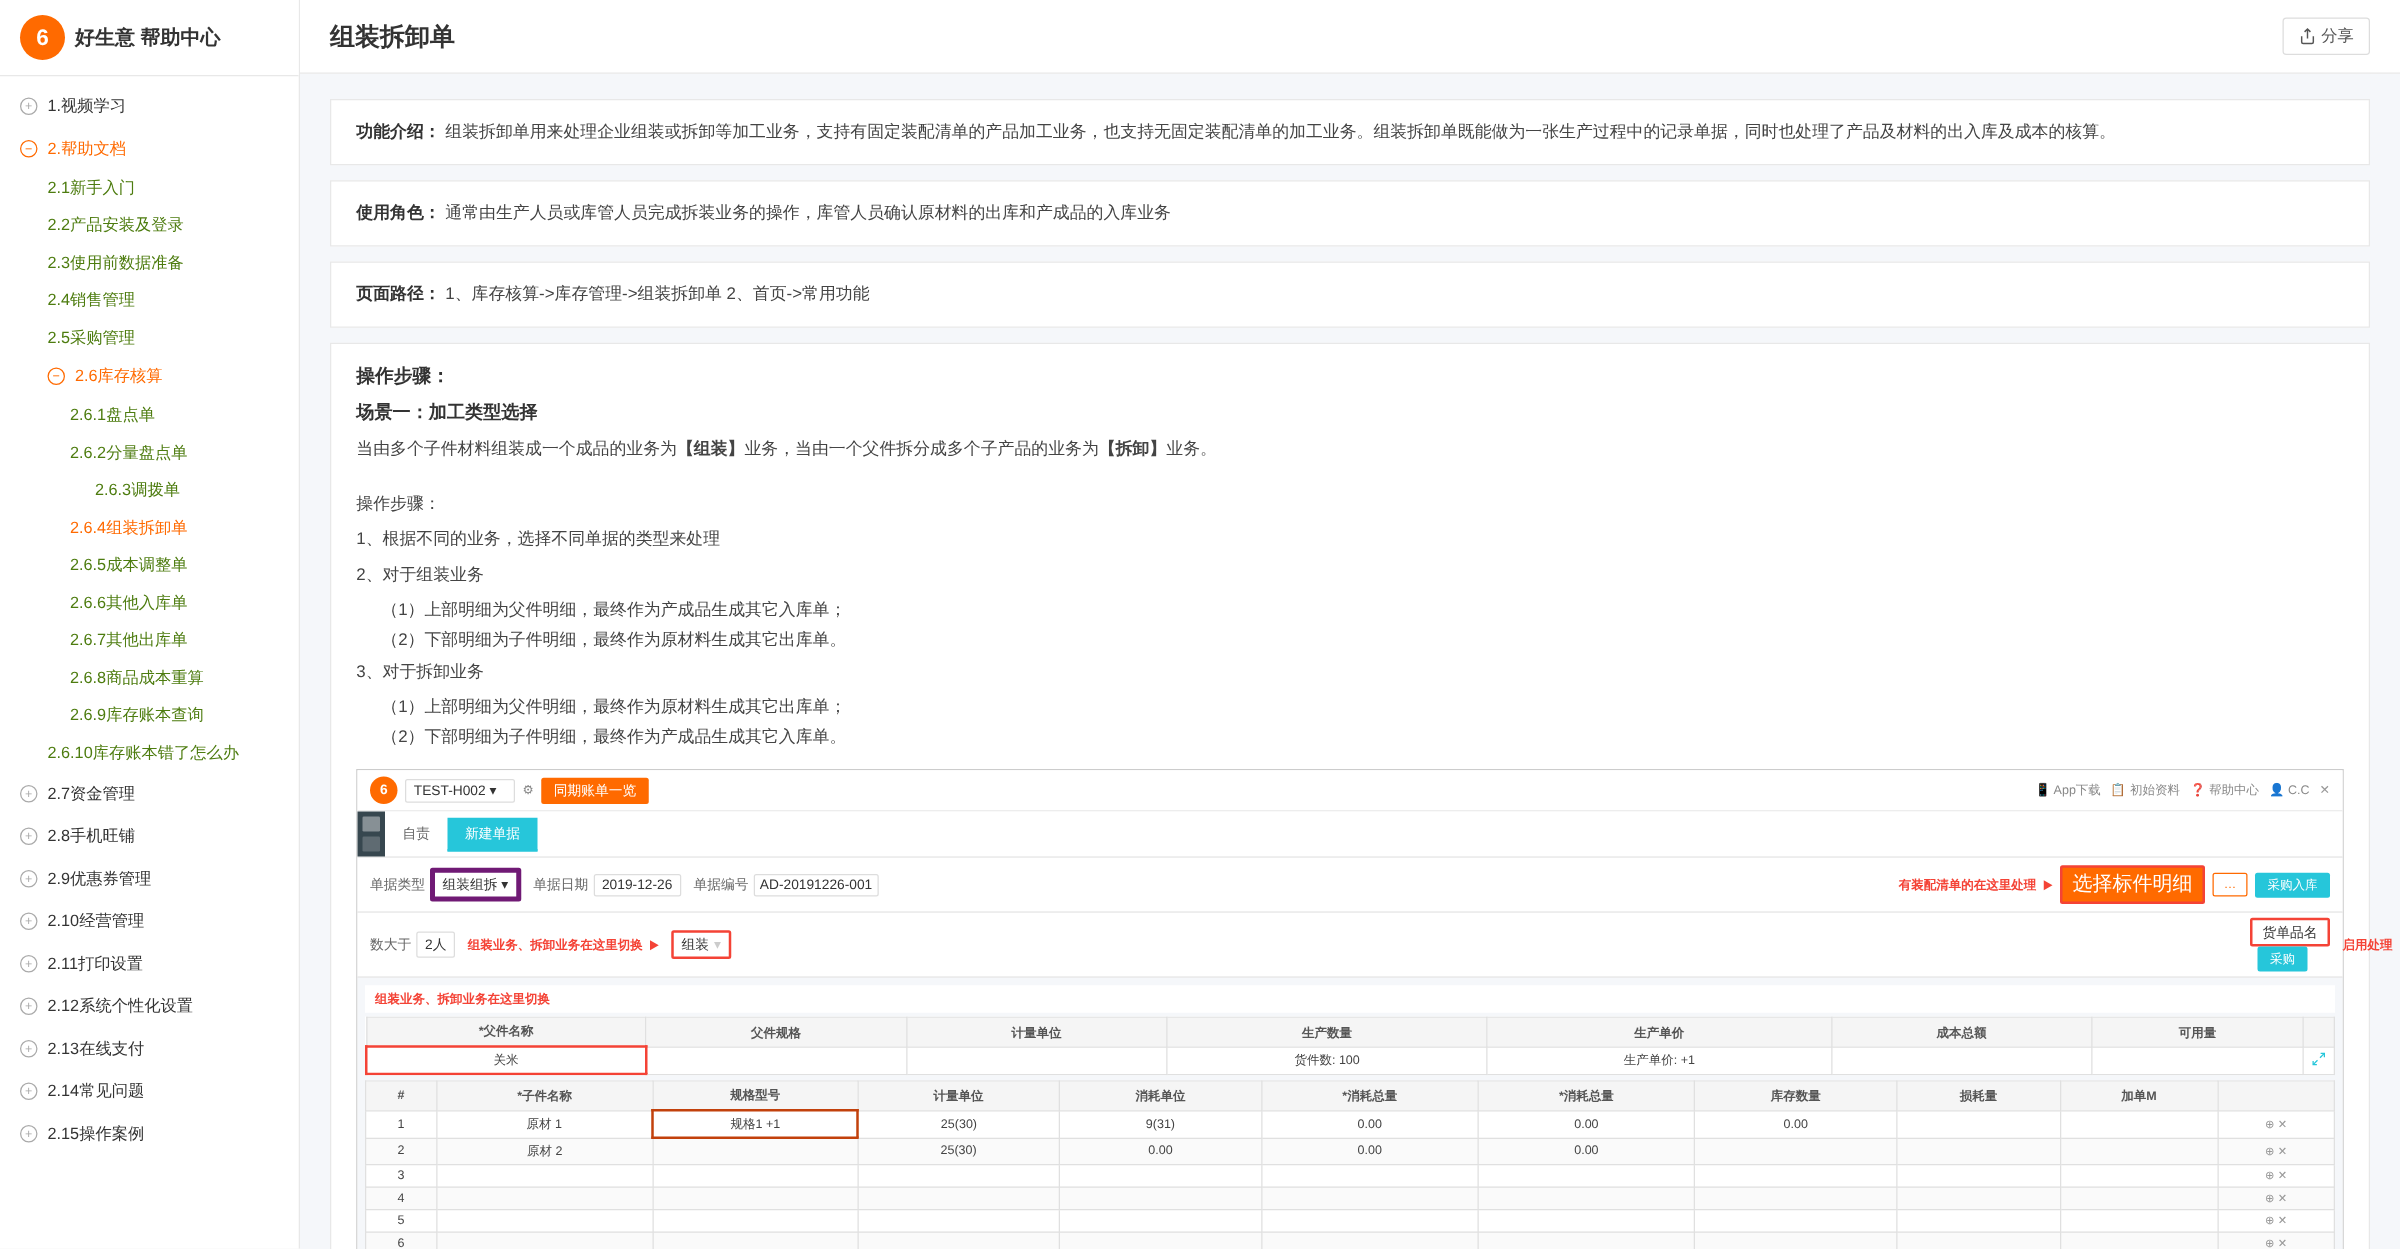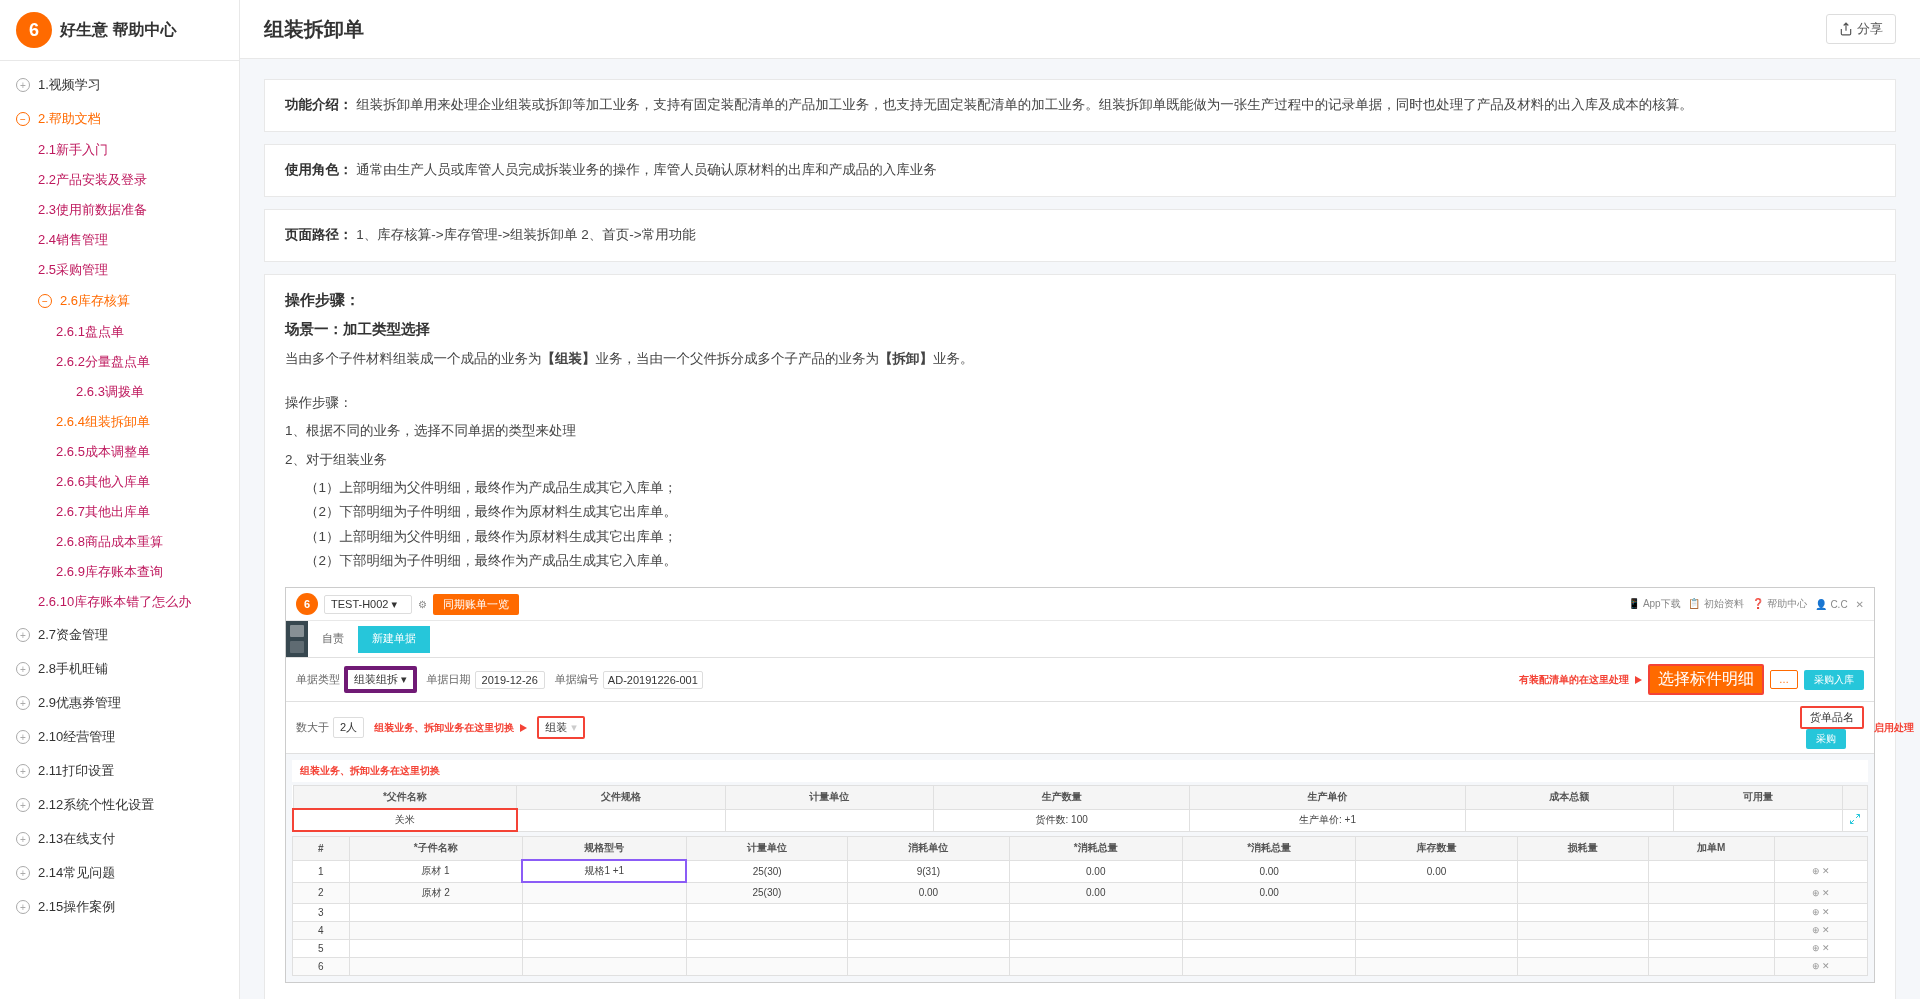--- a/index.html
+++ b/index.html
@@ -121,21 +121,21 @@
       flex-shrink: 0;
     }
 
     .nav-group-header.active-group {
       color: #ff6a00;
     }
 
     .nav-sub-item {
       padding: 6px 16px 6px 38px;
       font-size: 13px;
-      color: #be185d;
+      color: #4d7c0f;
       cursor: pointer;
     }
 
     .nav-sub-item.active {
       color: #ff6a00;
     }
 
     
     #main {
       flex: 1;
@@ -423,20 +423,21 @@
       <div class="scenario-title">场景一：加工类型选择</div>
       <div class="step-text">
         当由多个子件材料组装成一个成品的业务为<strong>【组装】</strong>业务，当由一个父件拆分成多个子产品的业务为<strong>【拆卸】</strong>业务。
       </div>
       <br>
       <div class="step-text">操作步骤：</div>
       <div class="step-text">1、根据不同的业务，选择不同单据的类型来处理</div>
       <div class="step-text">2、对于组装业务</div>
       <div class="sub-step">（1）上部明细为父件明细，最终作为产成品生成其它入库单；</div>
       <div class="sub-step">（2）下部明细为子件明细，最终作为原材料生成其它出库单。</div>
+      <div class="step-text">3、对于拆卸业务</div>
       <div class="sub-step">（1）上部明细为父件明细，最终作为原材料生成其它出库单；</div>
       <div class="sub-step">（2）下部明细为子件明细，最终作为产成品生成其它入库单。</div>
 
       
       <div class="mock-inner-screenshot" style="margin-top:14px; border:1px solid #ccc; position:relative;">
 
         <div class="mock-top-bar">
           <div style="display:flex;align-items:center;gap:6px;">
             <div class="mock-app-logo">6</div>
             <span style="font-size:11px;border:1px solid #ddd;padding:2px 14px 2px 6px;border-radius:2px;background:#fff;">TEST-H002 ▾</span>
@@ -568,21 +569,21 @@
                   <th>库存数量</th>
                   <th>损耗量</th>
                   <th>加单M</th>
                   <th></th>
                 </tr>
               </thead>
               <tbody>
                 <tr>
                   <td>1</td>
                   <td>原材 1</td>
-                  <td style="border:2px solid #8b5cf6;">规格1 +1</td>
+                  <td style="border:2px solid #c2410c;">规格1 +1</td>
                   <td>25(30)</td>
                   <td>9(31)</td>
                   <td>0.00</td>
                   <td>0.00</td>
                   <td>0.00</td>
                   <td></td>
                   <td></td>
                   <td style="font-size:9px;color:#999;">⊕ ✕</td>
                 </tr>
                 <tr>

